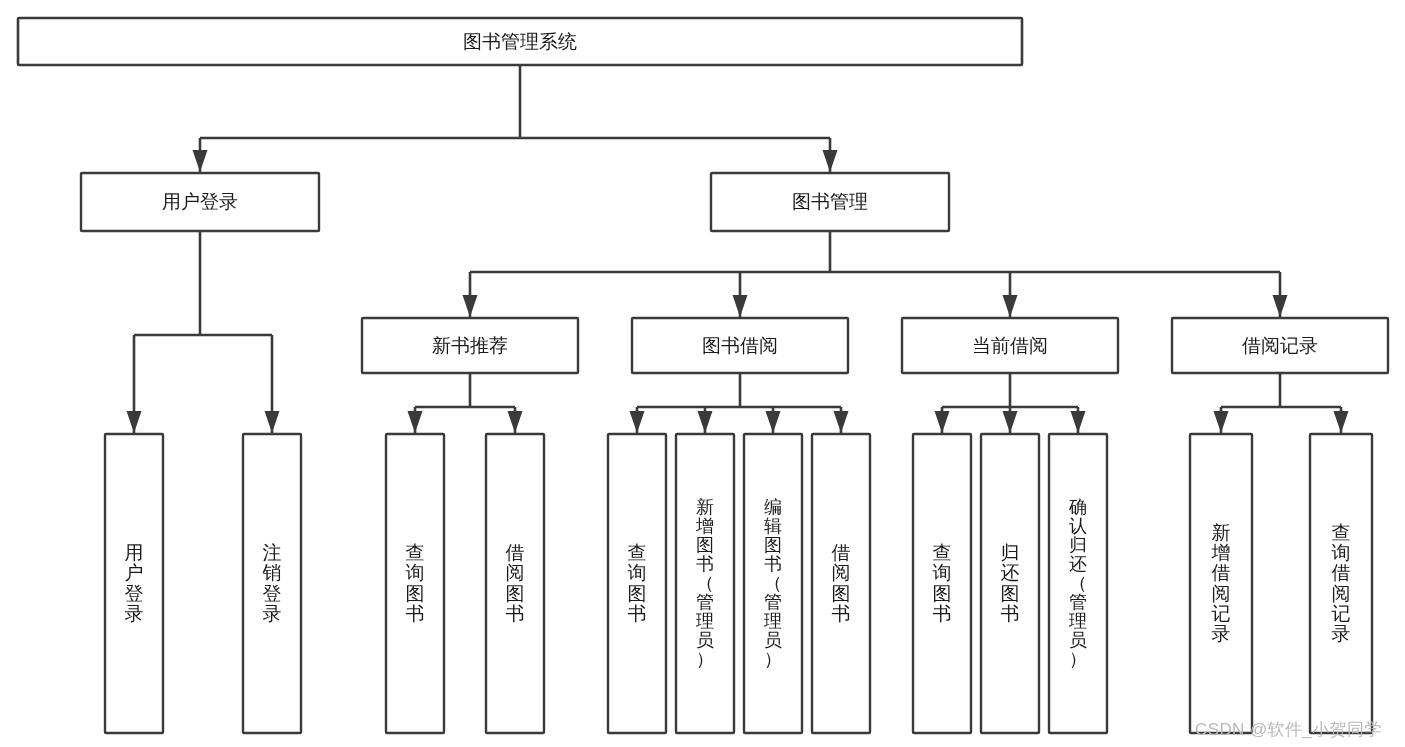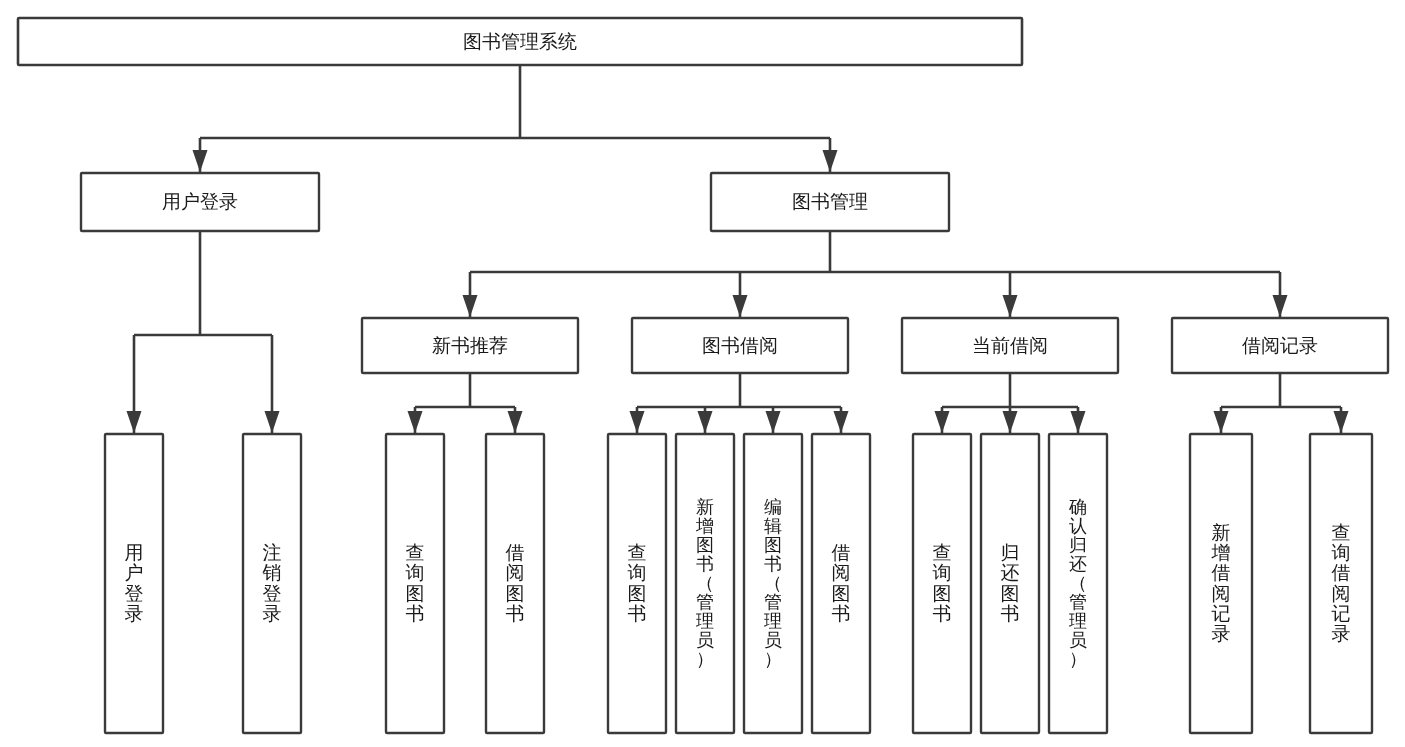--- a/index.html
+++ b/index.html
@@ -258,13 +258,14 @@
       </div>
       <div class="vertical-text-wrap" style="left: 1310px; top: 434px; width: 62px; height: 299px; font-size: 19px;">
         <span>查</span>
         <span>询</span>
         <span>借</span>
         <span>阅</span>
         <span>记</span>
         <span>录</span>
       </div>
     </div>
+  <div class="watermark" style="left: 1195px; top: 718px;">CSDN @软件_小贺同学</div>
 </div>
 
 </body></html>

